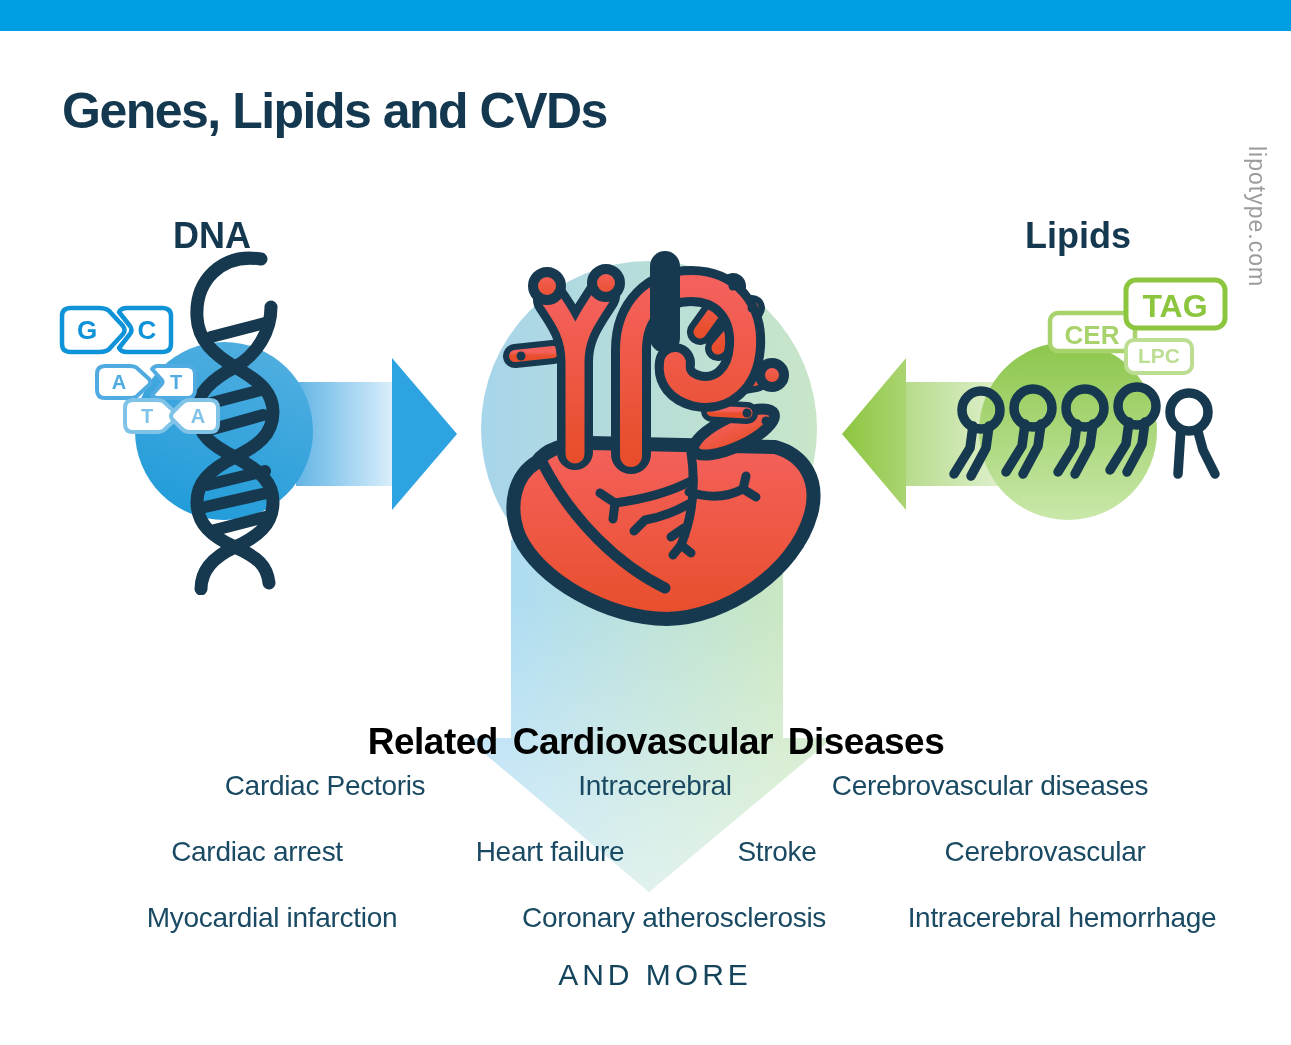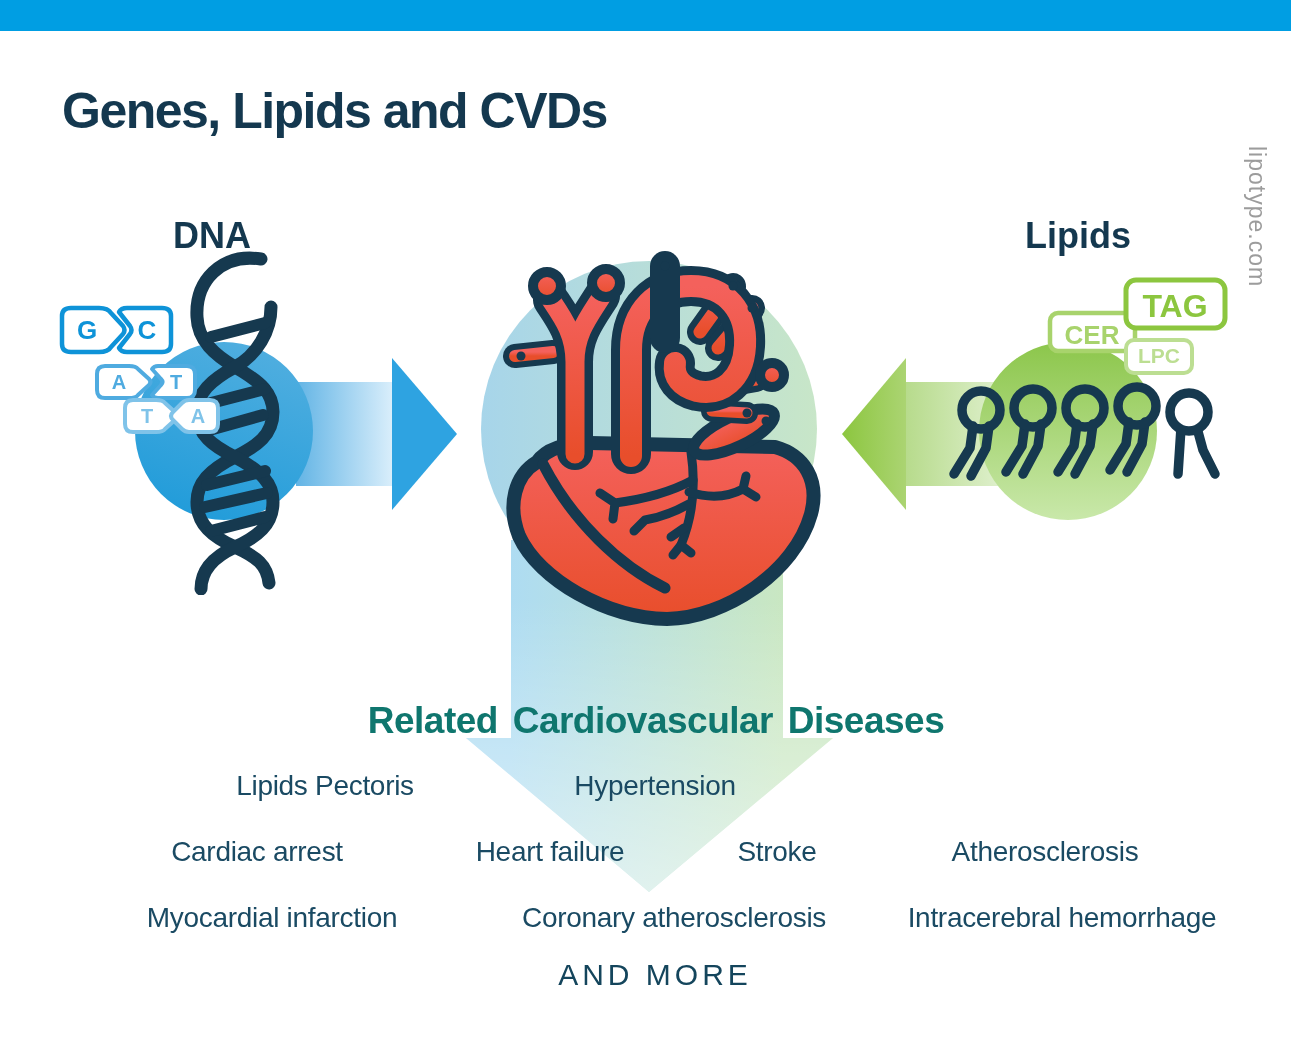--- a/index.html
+++ b/index.html
@@ -8,21 +8,21 @@
   .abs{position:absolute;}
   .ctr{transform:translateX(-50%);white-space:nowrap;}
   #topbar{left:0;top:0;width:1291px;height:31px;background:#009EE3;}
   #title{left:62px;top:82px;font-size:50px;font-weight:bold;color:#14384F;letter-spacing:-1.5px;white-space:nowrap;}
   #watermark{left:1243px;top:146px;writing-mode:vertical-rl;font-size:23px;color:#9C9C9C;letter-spacing:1px;}
   .side-label{top:215px;font-size:36px;font-weight:bold;color:#14384F;}
   .circle{border-radius:50%;}
   #circle-dna{left:135px;top:342px;width:178px;height:178px;background:linear-gradient(200deg,#55B0E0,#1C9AD9);}
   #circle-heart{left:481px;top:261px;width:336px;height:336px;background:linear-gradient(90deg,#A7D5EA,#C8E6C8);}
   #circle-lipids{left:979px;top:342px;width:178px;height:178px;background:linear-gradient(180deg,#8CC64B,#C9E8AA);}
-  #heading{left:656px;top:700px;font-size:37px;font-weight:bold;color:#0f766e;letter-spacing:-0.5px;word-spacing:5px;}
+  #heading{left:656px;top:721px;font-size:37px;font-weight:bold;color:#000000;letter-spacing:-0.5px;word-spacing:5px;}
   .d{font-size:28px;color:#1A4A63;letter-spacing:-0.3px;}
   #more{left:655px;top:958px;font-size:30px;color:#14455C;letter-spacing:4px;}
   svg{display:block;}
 </style>
 </head>
 <body>
 
 <div id="stage">
 
   <div id="topbar" class="abs"></div>
@@ -200,27 +200,28 @@
       <rect x="81" y="5" width="99" height="48" rx="10" fill="#ffffff" stroke="#8CC63F" stroke-width="5"></rect>
       <text x="130" y="42" font-size="32" fill="#8CC63F">TAG</text>
     </g>
   </svg>
 
   <div class="abs ctr side-label" style="left:212px">DNA</div>
   <div class="abs ctr side-label" style="left:1078px">Lipids</div>
 
   <div id="heading" class="abs ctr">Related Cardiovascular Diseases</div>
 
-  <div class="abs ctr d" style="left:325px;top:770px">Lipids Pectoris</div>
-  <div class="abs ctr d" style="left:655px;top:770px">Hypertension</div>
+  <div class="abs ctr d" style="left:325px;top:770px">Cardiac Pectoris</div>
+  <div class="abs ctr d" style="left:655px;top:770px">Intracerebral</div>
+  <div class="abs ctr d" style="left:990px;top:770px">Cerebrovascular diseases</div>
 
   <div class="abs ctr d" style="left:257px;top:836px">Cardiac arrest</div>
   <div class="abs ctr d" style="left:550px;top:836px">Heart failure</div>
   <div class="abs ctr d" style="left:777px;top:836px">Stroke</div>
-  <div class="abs ctr d" style="left:1045px;top:836px">Atherosclerosis</div>
+  <div class="abs ctr d" style="left:1045px;top:836px">Cerebrovascular</div>
 
   <div class="abs ctr d" style="left:674px;top:902px">Coronary atherosclerosis</div>
   <div class="abs ctr d" style="left:272px;top:902px">Myocardial infarction</div>
   <div class="abs ctr d" style="left:1062px;top:902px">Intracerebral hemorrhage</div>
 
   <div id="more" class="abs ctr">AND MORE</div>
 
 </div>
 
 </body></html>

